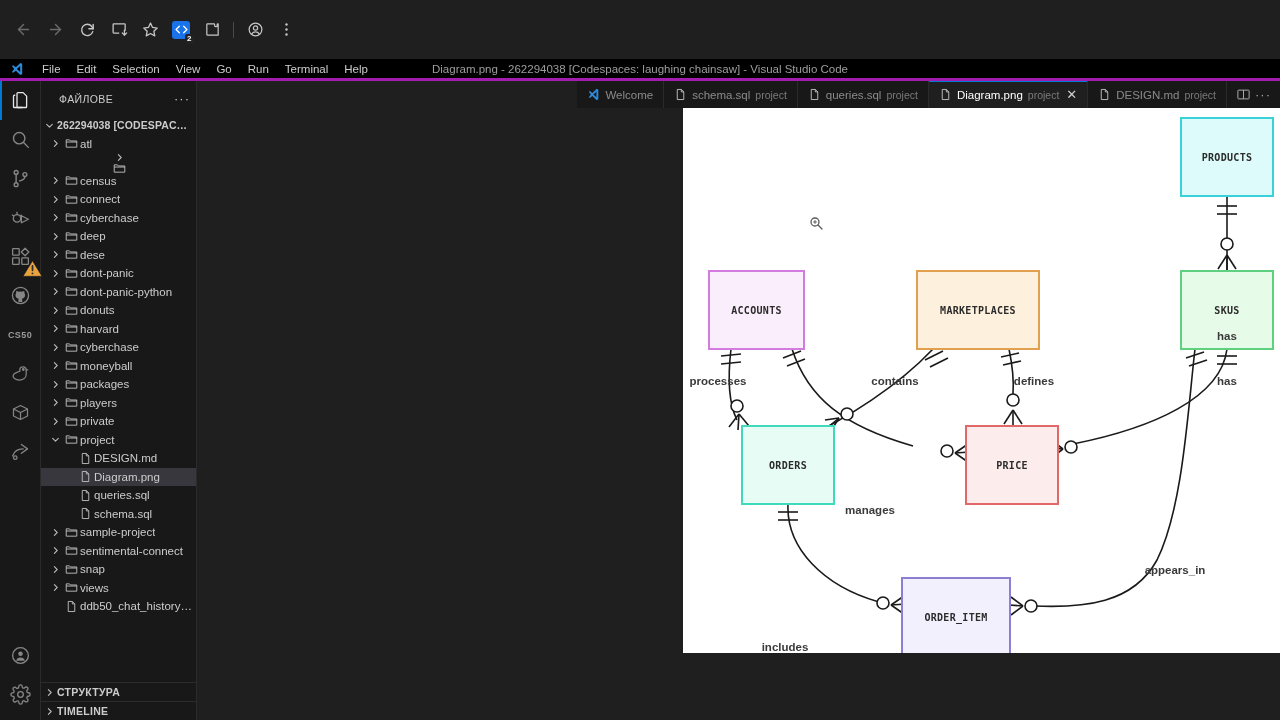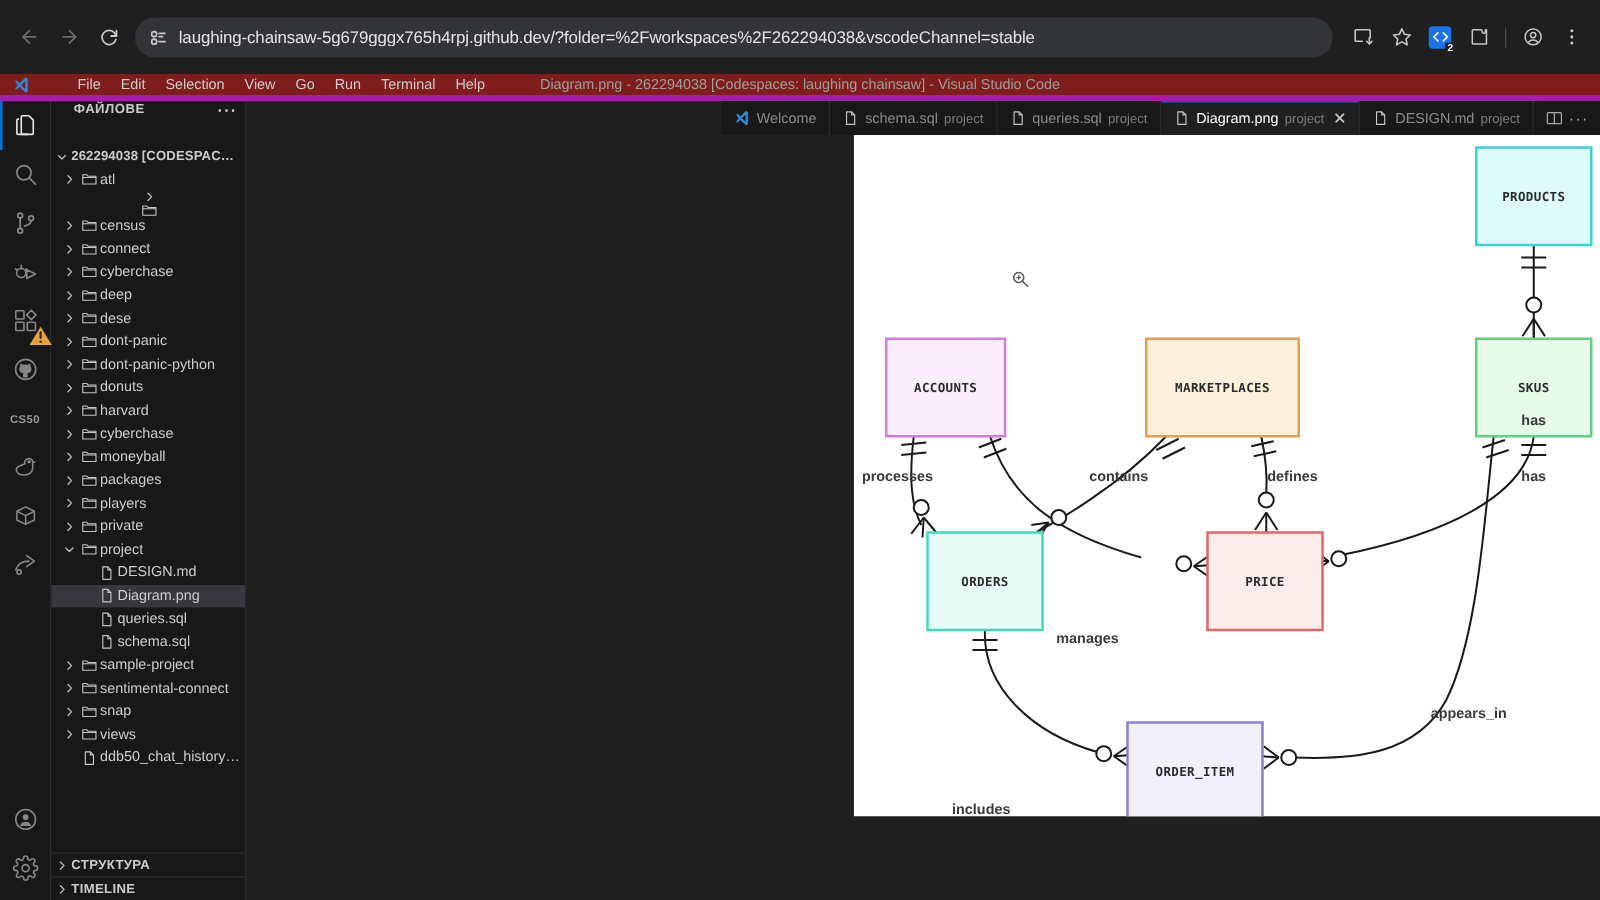--- a/index.html
+++ b/index.html
@@ -83,27 +83,26 @@
 
   
   .vscode {
     height: 661px;
     background: #1f1f1f;
     display: flex;
     flex-direction: column;
   }
   .titlebar {
     height: 22px;
-    background: #7f1d1d;
+    background: #000000;
     display: flex;
     align-items: center;
     position: relative;
     flex: 0 0 auto;
-    border-bottom: 5px solid #a21caf;
-    gap: 20px;
+    border-bottom: 3px solid #a21caf;
   }
   .vs-logo { width: 34px; display: flex; align-items: center; justify-content: center; }
   .vs-logo svg { width: 14px; height: 14px; }
   .menu { display: flex; align-items: center; gap: 0; }
   .menu-item {
     color: #cccccc;
     font-size: 11.5px;
     padding: 2px 8px;
     cursor: pointer;
     border-radius: 3px;
@@ -158,25 +157,26 @@
     width: 156px;
     background: #181818;
     display: flex;
     flex-direction: column;
     flex: 0 0 auto;
     border-right: 1px solid #2b2b2b;
   }
   .sb-header {
     height: 35px;
     display: flex;
+    align-items: center;
     justify-content: space-between;
     padding: 0 6px 0 18px;
     color: #cccccc;
     font-size: 10.5px;
-    font-weight: 700;
+    font-weight: 400;
     letter-spacing: 0.4px;
     flex: 0 0 auto;
   }
   .sb-dots { color: #cccccc; font-size: 13px; cursor: pointer; letter-spacing: 1px; }
   .tree { flex: 1 1 auto; overflow: hidden; font-size: 11.5px; }
   .tree-row {
     height: 18.5px;
     display: flex;
     align-items: center;
     color: #cccccc;
@@ -305,32 +305,20 @@
         <polyline points="12 5 19 12 12 19"></polyline>
       </svg>
   </div>
   <div class="nav-btn">
     <svg viewBox="0 0 24 24" fill="none" stroke="currentColor" stroke-width="2" stroke-linecap="round" stroke-linejoin="round">
         <polyline points="20 5 20 11 14 11"></polyline>
         <path d="M19.4 15a8 8 0 1 1-1.6-7.6L20 11"></path>
       </svg>
   </div>
 
-  <div class="url-pill">
-    <span class="url-icon">
-      <svg viewBox="0 0 24 24" fill="none" stroke="currentColor" stroke-width="2" stroke-linecap="round">
-          <circle cx="8" cy="8" r="3"></circle>
-          <line x1="14" y1="7" x2="21" y2="7"></line>
-          <line x1="14" y1="11" x2="18" y2="11"></line>
-          <circle cx="8" cy="17" r="3"></circle>
-          <line x1="14" y1="17" x2="21" y2="17"></line>
-        </svg>
-    </span>
-    <span class="url-text">laughing-chainsaw-5g679gggx765h4rpj.github.dev/?folder=%2Fworkspaces%2F262294038&amp;vscodeChannel=stable</span>
-  </div>
 
   <div class="toolbar-right">
     <div class="tb-icon">
       <svg viewBox="0 0 24 24" fill="none" stroke="currentColor" stroke-width="1.8" stroke-linecap="round" stroke-linejoin="round">
           <path d="M20 13V5a1 1 0 0 0-1-1H4a1 1 0 0 0-1 1v11a1 1 0 0 0 1 1h7"></path>
           <polyline points="16 17 19 20 22 17"></polyline>
           <line x1="19" y1="13" x2="19" y2="20"></line>
         </svg>
     </div>
     <div class="tb-icon">

